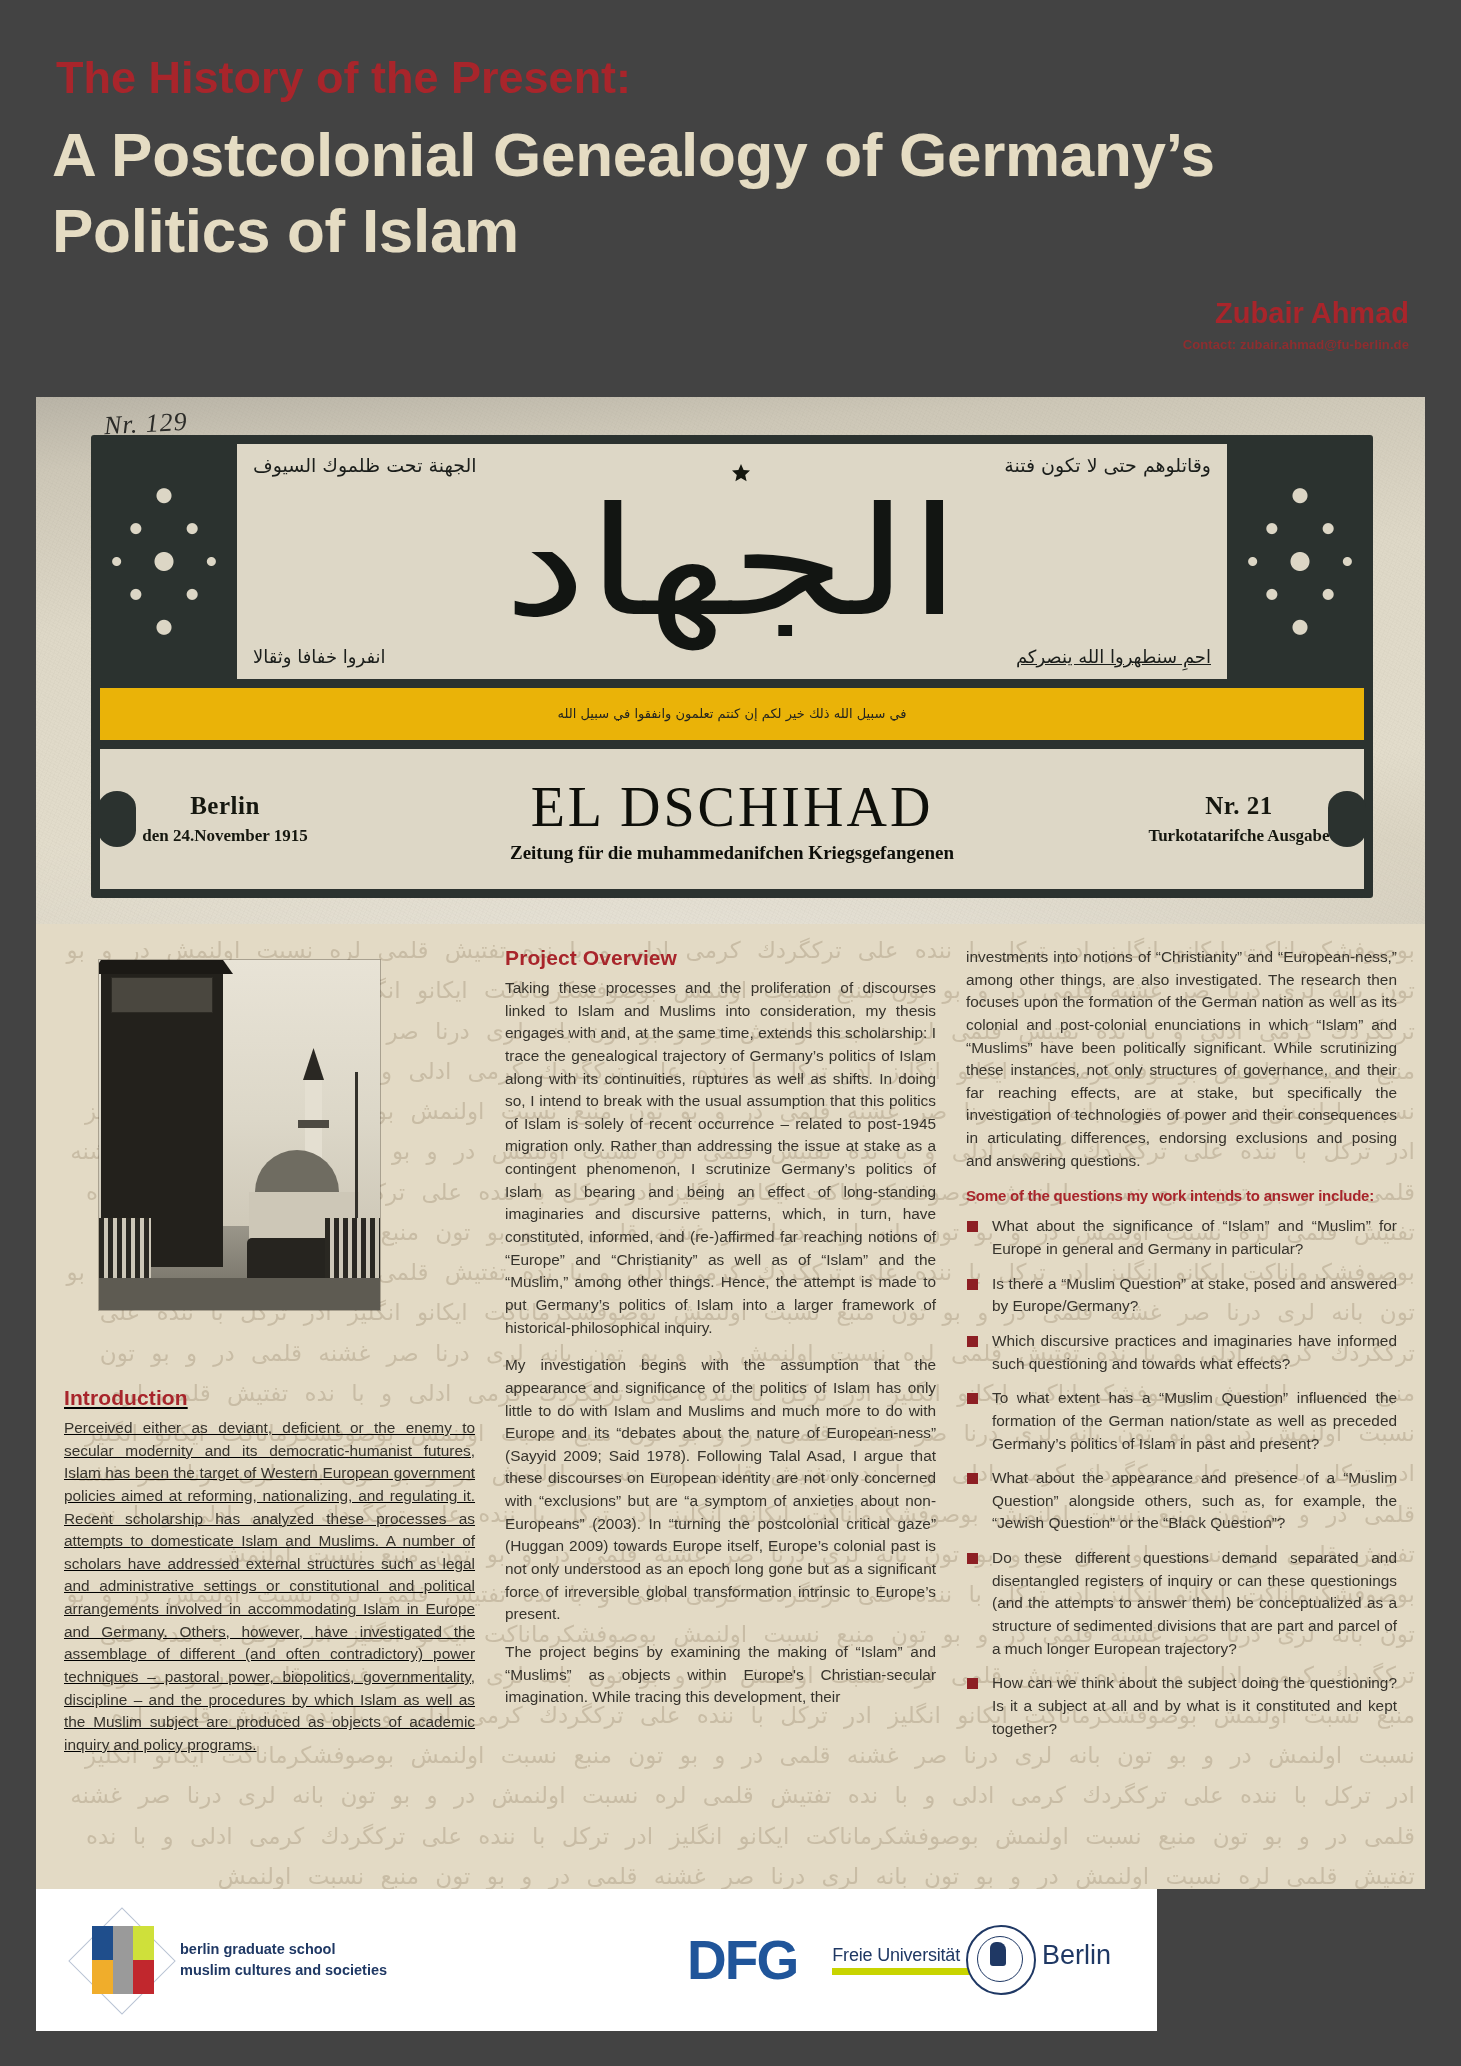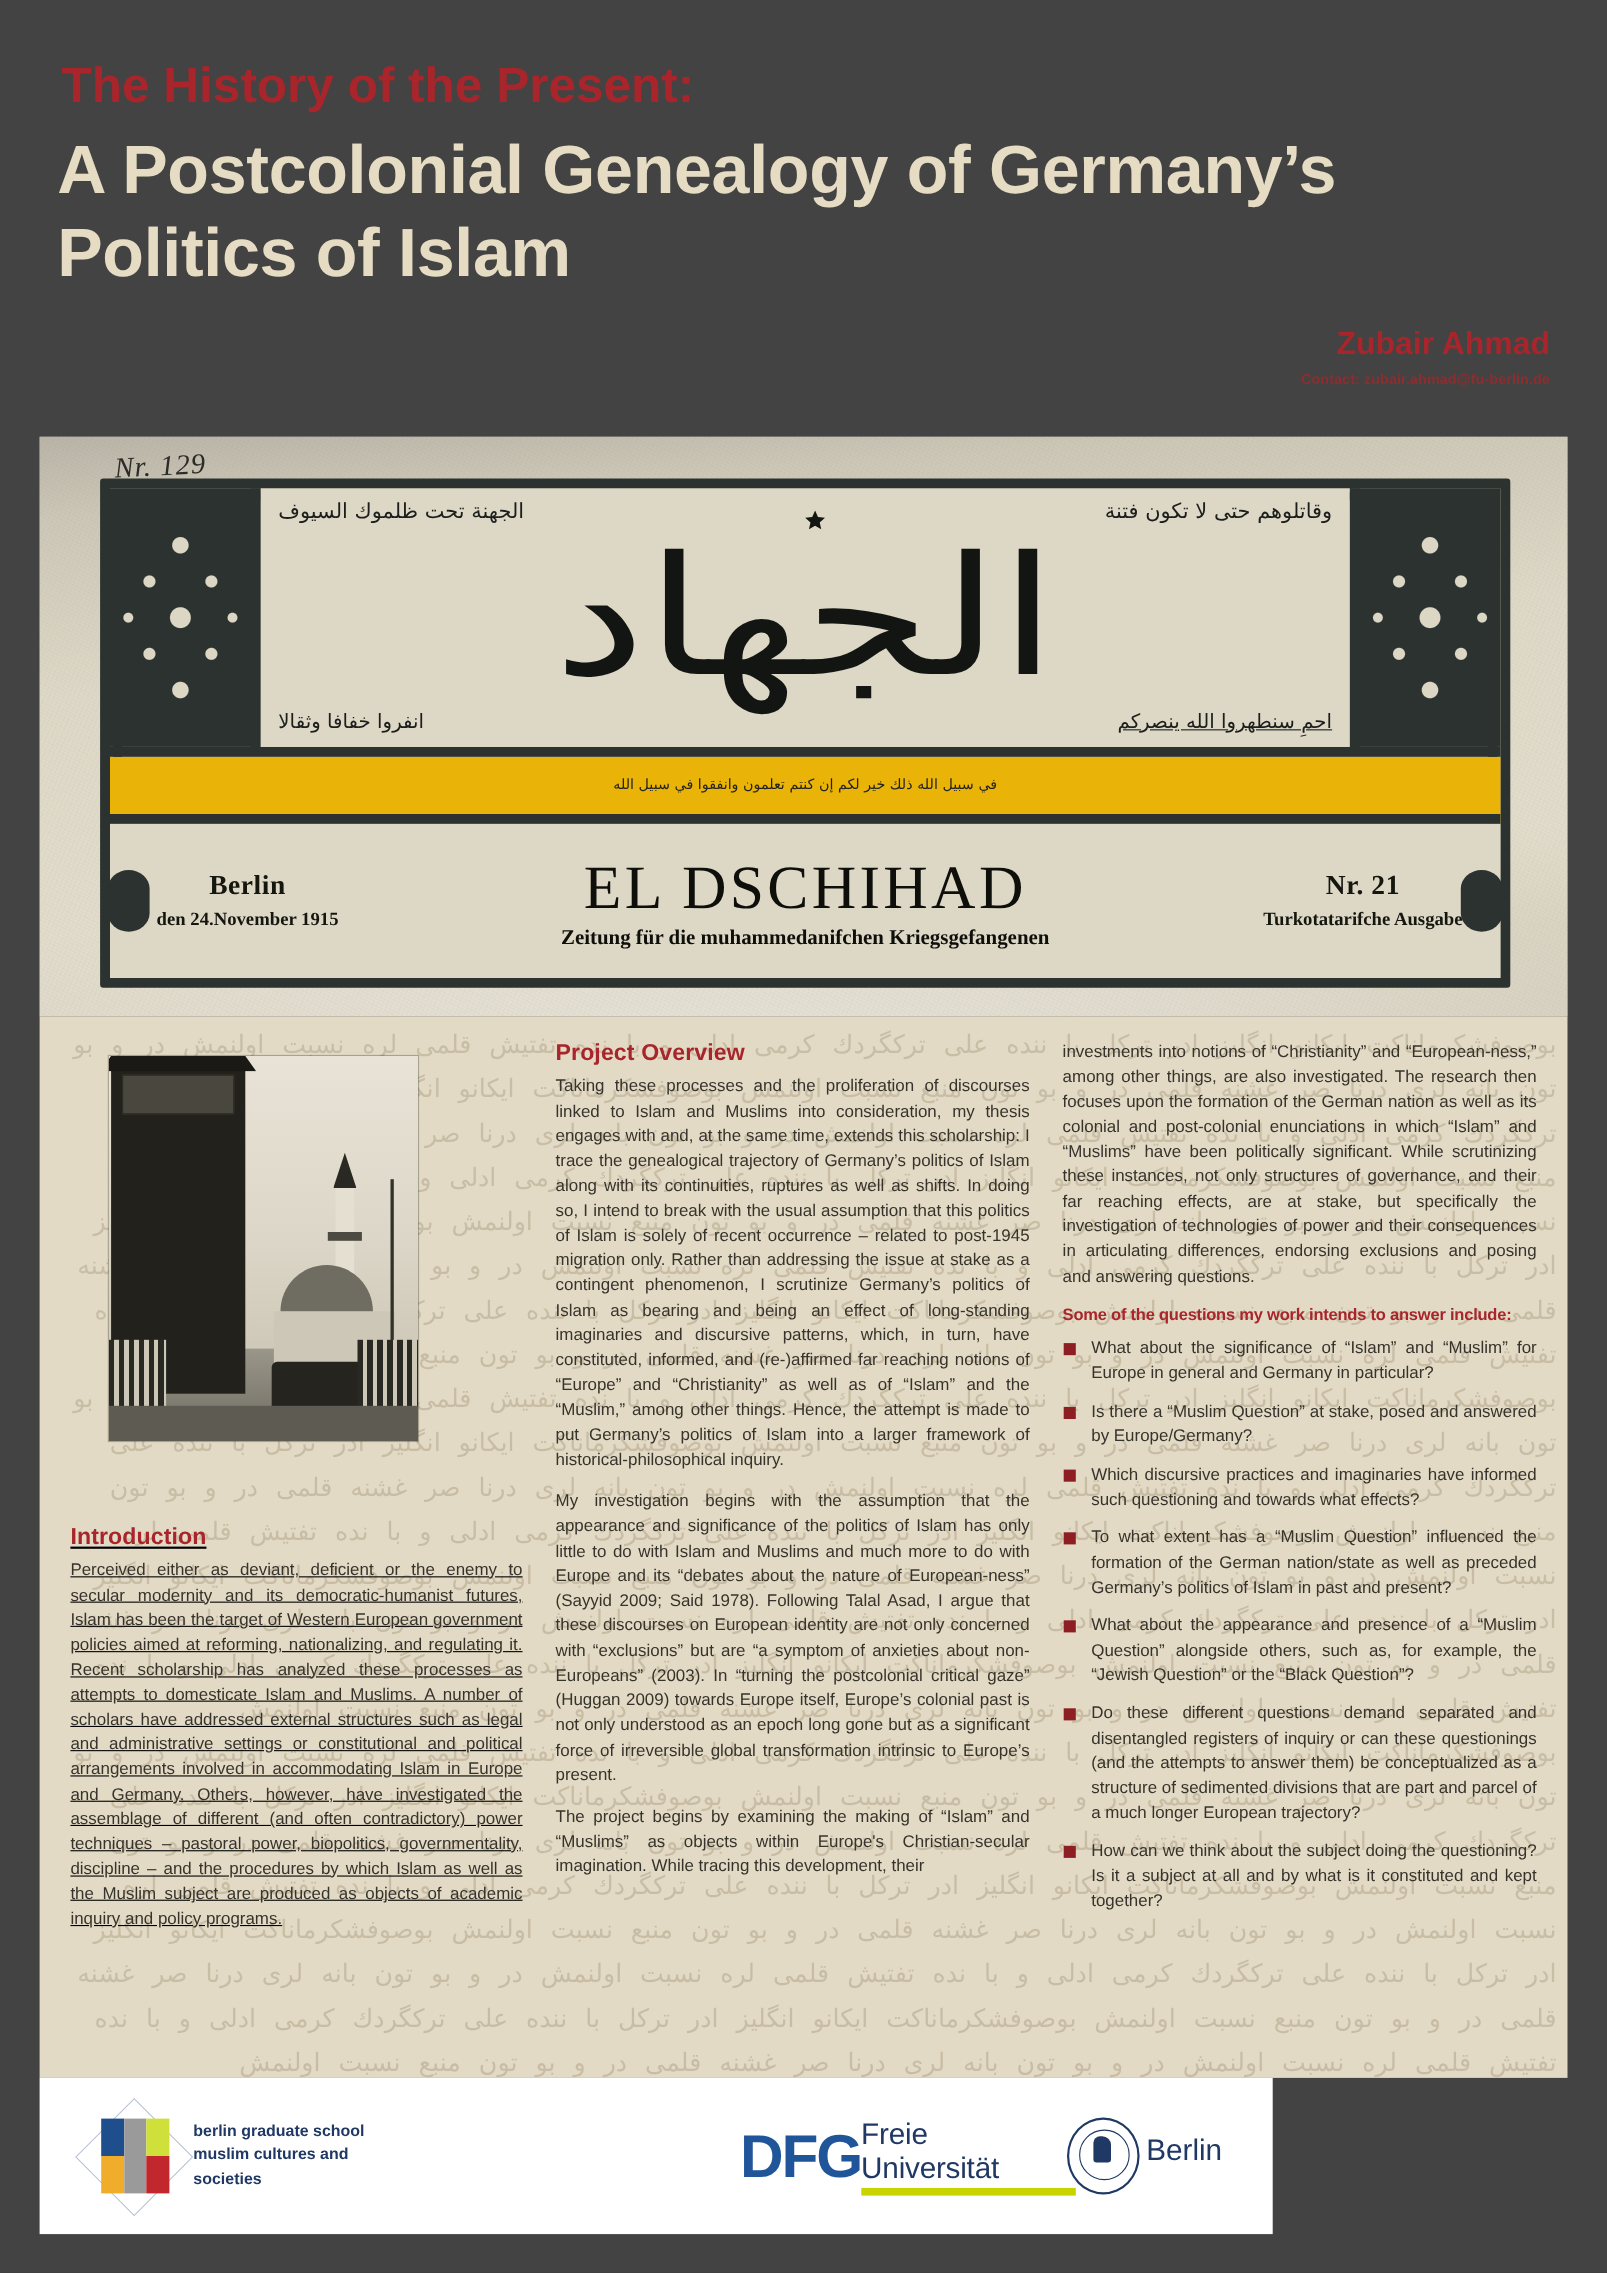--- a/index.html
+++ b/index.html
@@ -482,21 +482,21 @@
     margin-left: auto;
     margin-right: 46px;
     display: flex;
     align-items: center;
   }
   .fu-left {
     position: relative;
     padding-bottom: 9px;
   }
   .fu-left .txt {
-    font-size: 27px;
+    font-size: 18px;
     color: #1f3864;
     letter-spacing: -0.2px;
   }
   .fu-rule {
     position: absolute;
     left: 0; right: -14px; bottom: 0;
     height: 7px;
     background: #c8d400;
   }
   .fu-seal {

